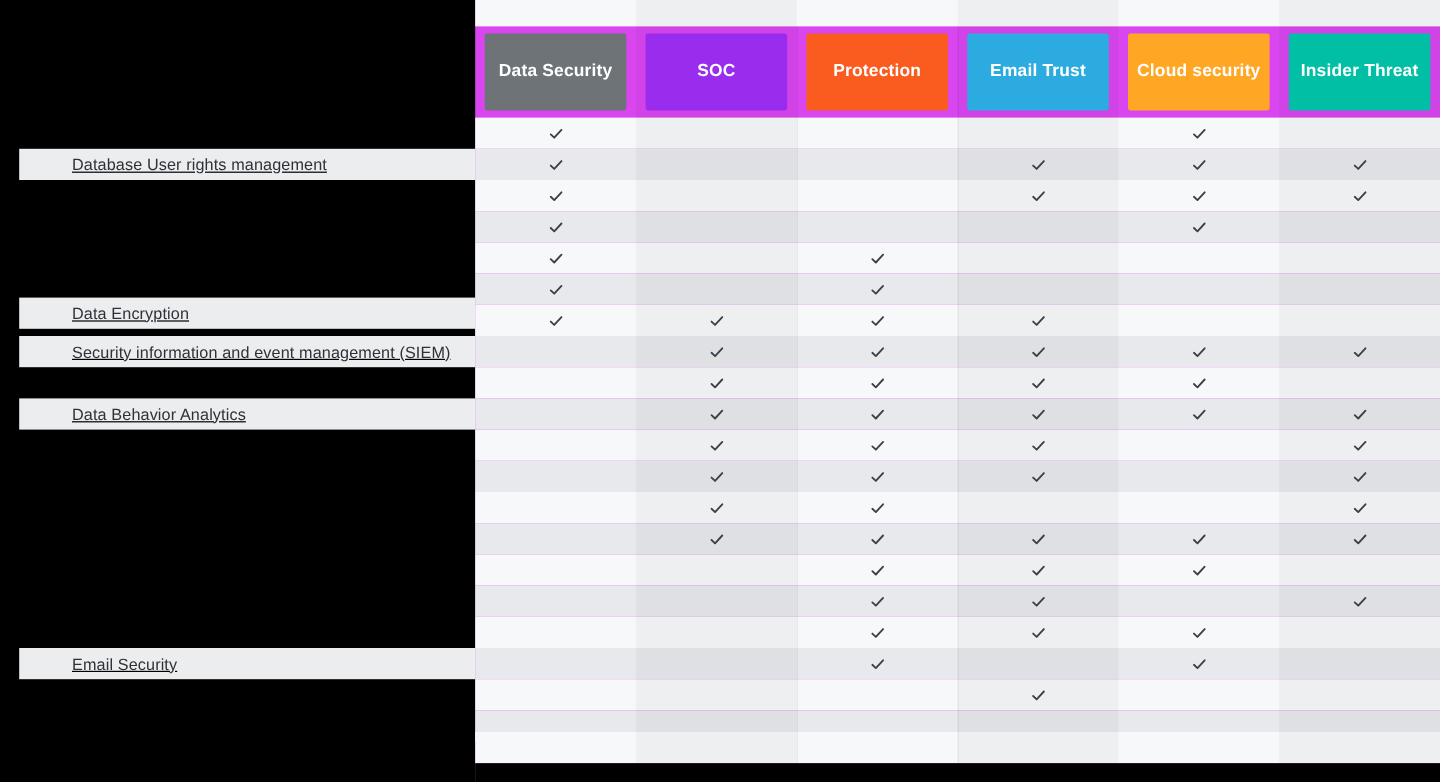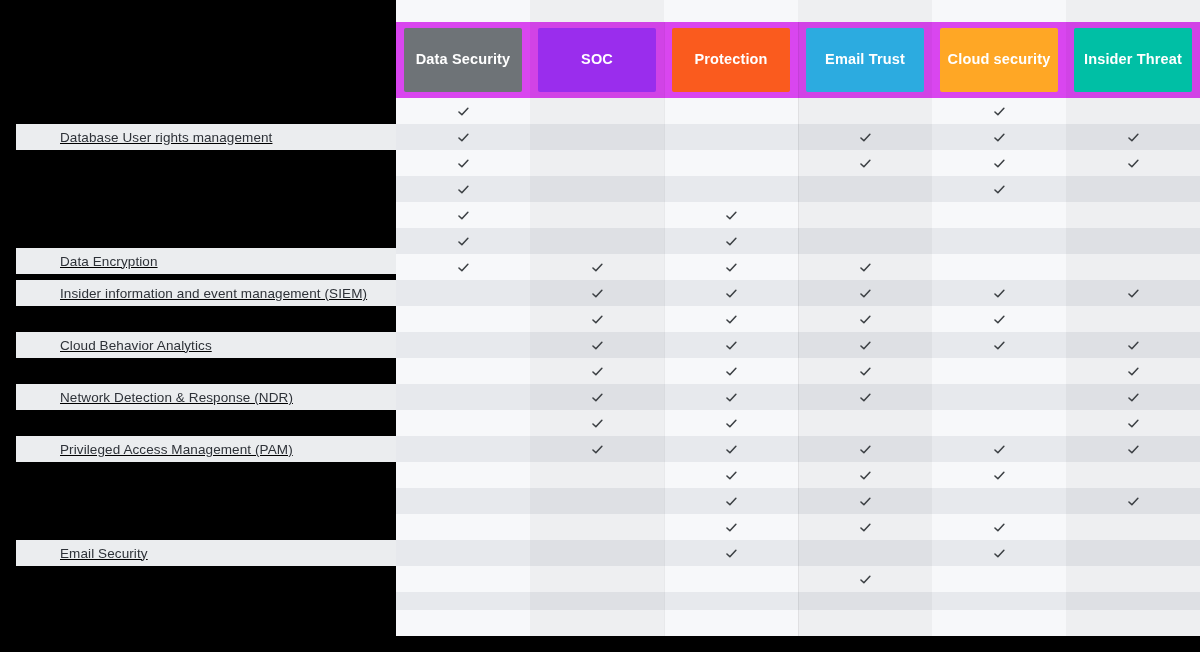--- a/index.html
+++ b/index.html
@@ -170,30 +170,24 @@
 <div id="board">
 
   <div id="label-col">
       <div class="label-band" style="top: 124px;">
         <span class="label-text">Database User rights management</span>
       </div>
       <div class="label-band" style="top: 228px; margin-top: 20px;">
         <span class="label-text">Data Encryption</span>
       </div>
       <div class="label-band" style="top: 280px;">
-        <span class="label-text">Insider information and event management (SIEM)</span>
+        <span class="label-text">Security information and event management (SIEM)</span>
       </div>
       <div class="label-band" style="top: 332px;">
-        <span class="label-text">Cloud Behavior Analytics</span>
-      </div>
-      <div class="label-band" style="top: 384px;">
-        <span class="label-text">Network Detection &amp; Response (NDR)</span>
-      </div>
-      <div class="label-band" style="top: 436px;">
-        <span class="label-text">Privileged Access Management (PAM)</span>
+        <span class="label-text">Data Behavior Analytics</span>
       </div>
       <div class="label-band" style="top: 540px;">
         <span class="label-text">Email Security</span>
       </div>
     </div>
 
   <div id="grid">
     <div id="grid-top"></div>
     <div id="stripes">
         <div class="row-stripe odd" style="top: 98px;"></div>

